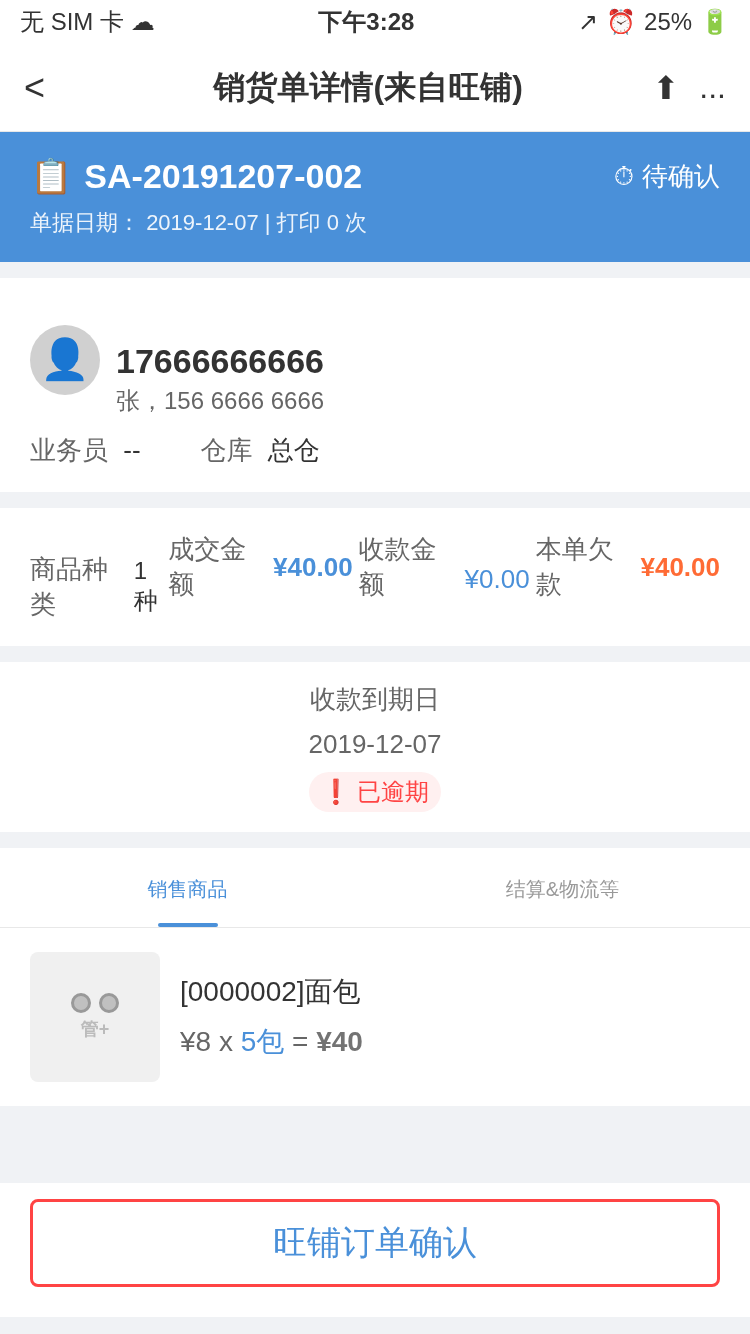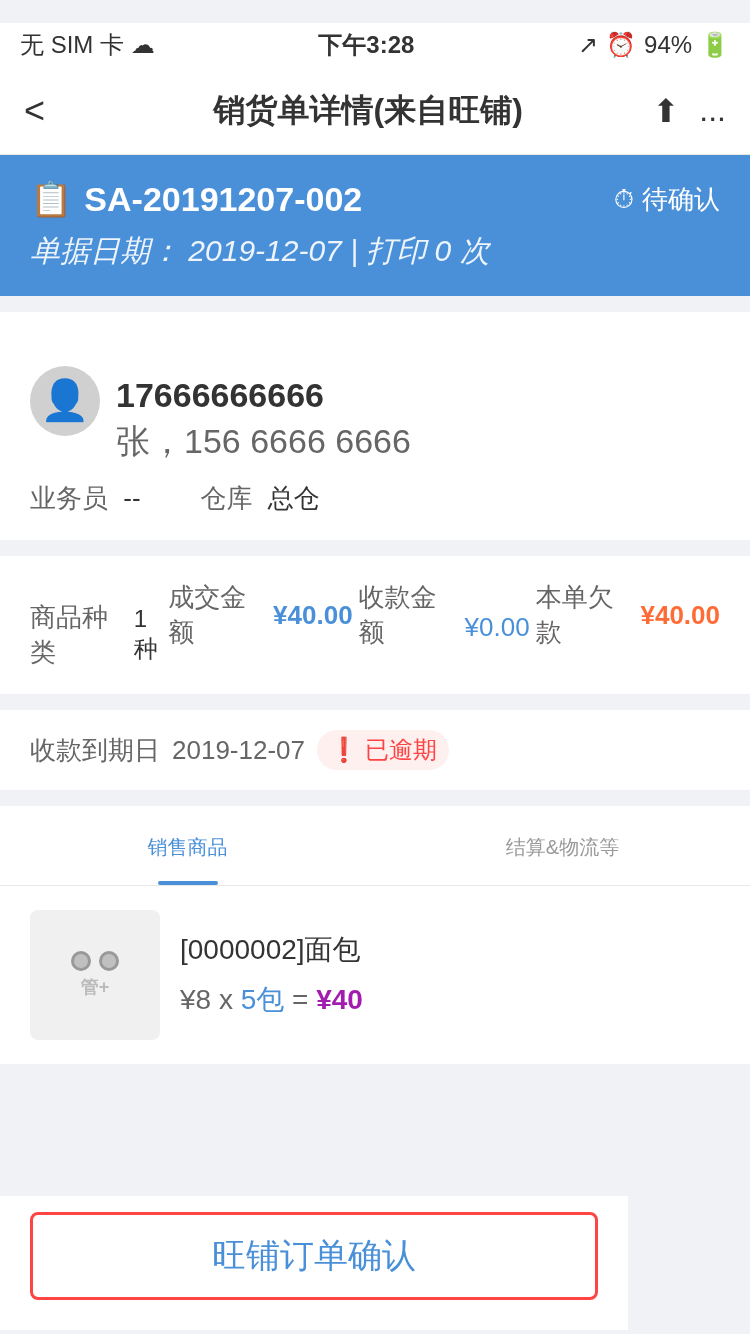--- a/index.html
+++ b/index.html
@@ -16,21 +16,20 @@
     
     .status-bar {
       background: #fff;
       height: 44px;
       display: flex;
       align-items: center;
       justify-content: space-between;
       padding: 0 20px;
       font-size: 24px;
       font-weight: 500;
-      margin-top: 23px;
     }
     .status-left { display: flex; align-items: center; gap: 10px; }
     .status-center { font-size: 24px; font-weight: 600; }
     .status-right { display: flex; align-items: center; gap: 8px; font-size: 24px; }
 
     
     .nav-bar {
       background: #fff;
       height: 88px;
       display: flex;
@@ -73,23 +72,22 @@
       gap: 12px;
     }
     .order-status {
       display: flex;
       align-items: center;
       gap: 8px;
       font-size: 26px;
       color: #fff;
     }
     .order-date {
-      font-size: 30px;
+      font-size: 22px;
       color: rgba(255,255,255,0.9);
-      font-style: italic;
     }
 
     
     .customer-section {
       background: #fff;
       padding: 24px 30px;
       margin-top: 16px;
     }
     .customer-header {
       display: flex;
@@ -111,21 +109,21 @@
       font-size: 40px;
       color: #888;
     }
     .customer-phone {
       font-size: 34px;
       font-weight: 600;
       color: #333;
       margin-top: 40px;
     }
     .customer-name {
-      font-size: 34px;
+      font-size: 24px;
       color: #666;
       margin-top: 4px;
     }
     .customer-meta {
       display: flex;
       gap: 60px;
       margin-top: 16px;
       font-size: 26px;
       color: #666;
     }
@@ -174,20 +172,21 @@
     
     .due-section {
       background: #fff;
       padding: 20px 30px;
       margin-top: 16px;
       display: flex;
       align-items: center;
       gap: 12px;
       font-size: 26px;
       color: #666;
+      flex-direction: column;
     }
     .overdue-badge {
       background: #fff0f0;
       color: #ff4444;
       font-size: 24px;
       padding: 4px 12px;
       border-radius: 20px;
       display: flex;
       align-items: center;
       gap: 6px;
@@ -249,35 +248,35 @@
       font-size: 28px;
       color: #333;
       font-weight: 500;
       margin-bottom: 12px;
     }
     .product-calc {
       font-size: 28px;
       color: #666;
     }
     .product-calc .qty { color: #4a90d9; }
-    .product-calc .total { color: #a21caf; font-weight: 600; text-align: right; }
+    .product-calc .total { color: #737373; font-weight: 600; text-align: right; }
 
     
     .content-area {
       background: #f0f2f5;
       min-height: 300px;
       padding-bottom: 120px;
     }
 
     
     .bottom-bar {
       position: fixed;
-      bottom: 4px;
+      bottom: 17px;
       left: 0;
-      width: 628px;
+      width: 750px;
       background: #fff;
       padding: 16px 30px 30px;
     }
     .confirm-btn {
       width: 100%;
       height: 88px;
       border: 3px solid #ff4444;
       border-radius: 8px;
       background: #fff;
       color: #4a90d9;
@@ -317,21 +316,21 @@
 <body>
 
 <div class="status-bar">
   <div class="status-left">
     <span>无 SIM 卡 ☁</span>
   </div>
   <div class="status-center">下午3:28</div>
   <div class="status-right">
     <span>↗</span>
     <span>⏰</span>
-    <span>94%</span>
+    <span>25%</span>
     <span>🔋</span>
   </div>
 </div>
 
 <div class="nav-bar">
   <div class="nav-back">&lt;</div>
   <div class="nav-title">销货单详情(来自旺铺)</div>
   <div class="nav-actions">
     <span class="nav-action-icon">⬆</span>
     <span class="nav-action-icon">...</span>

